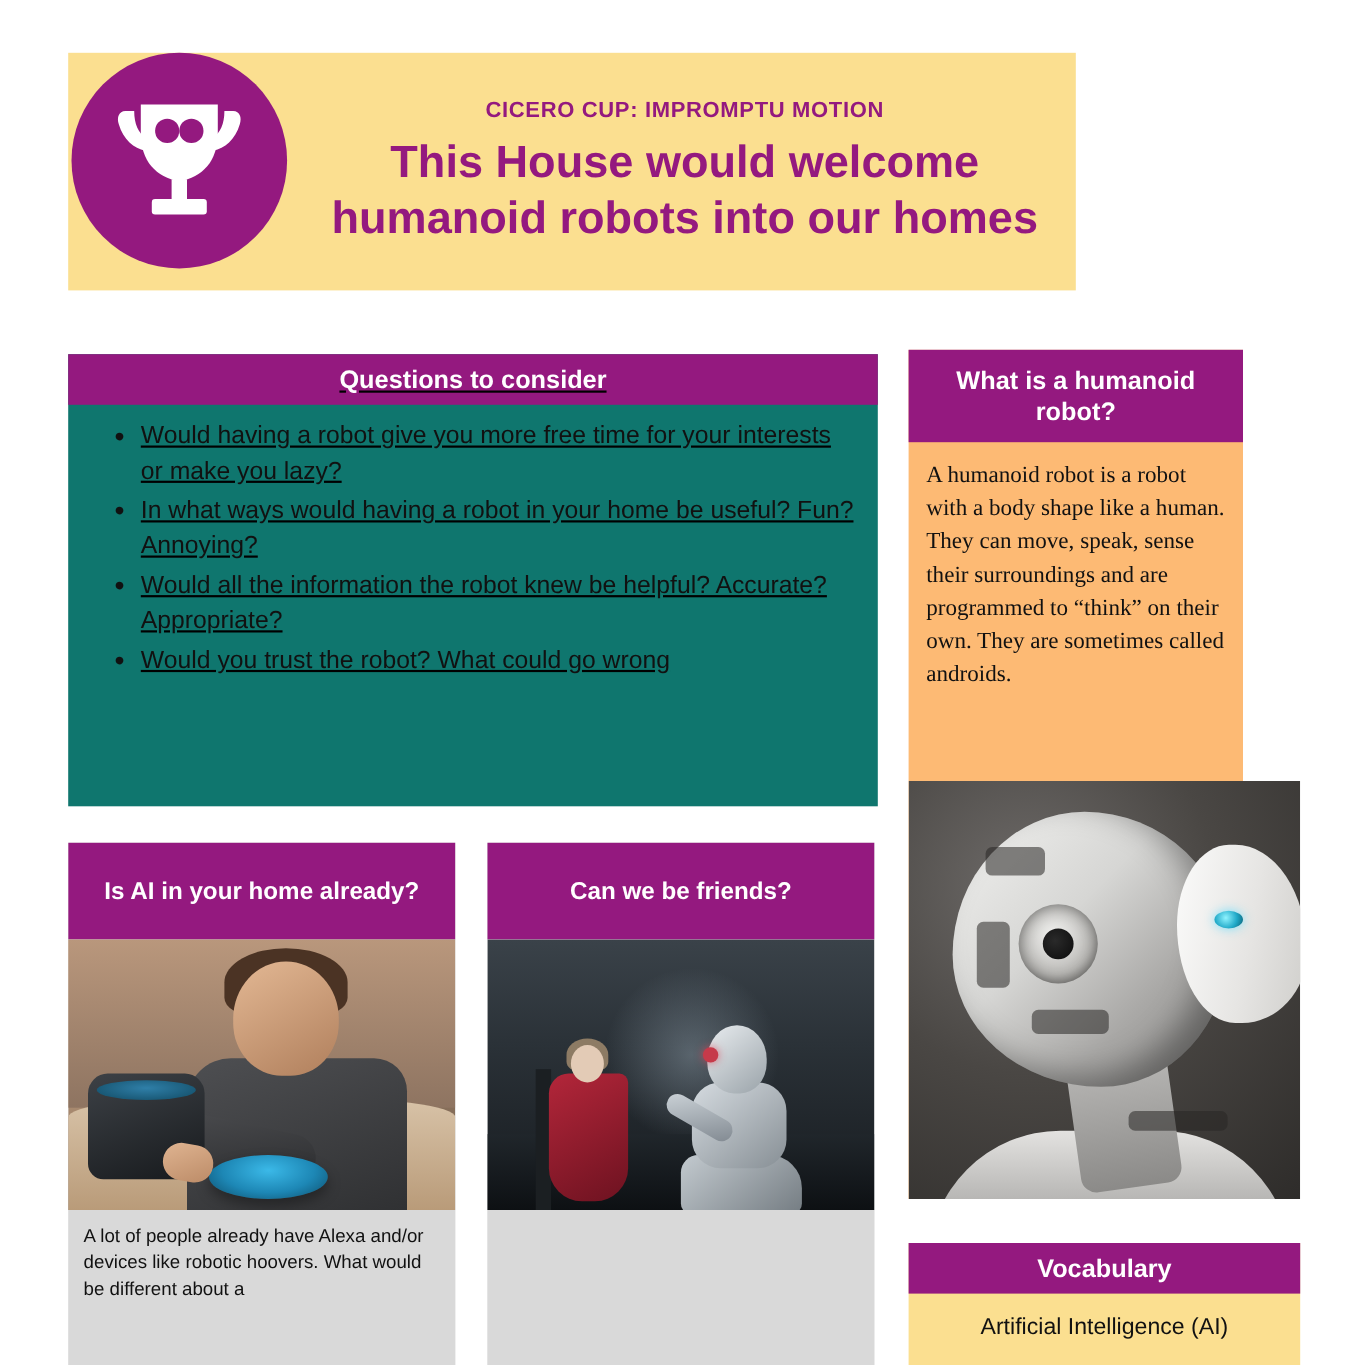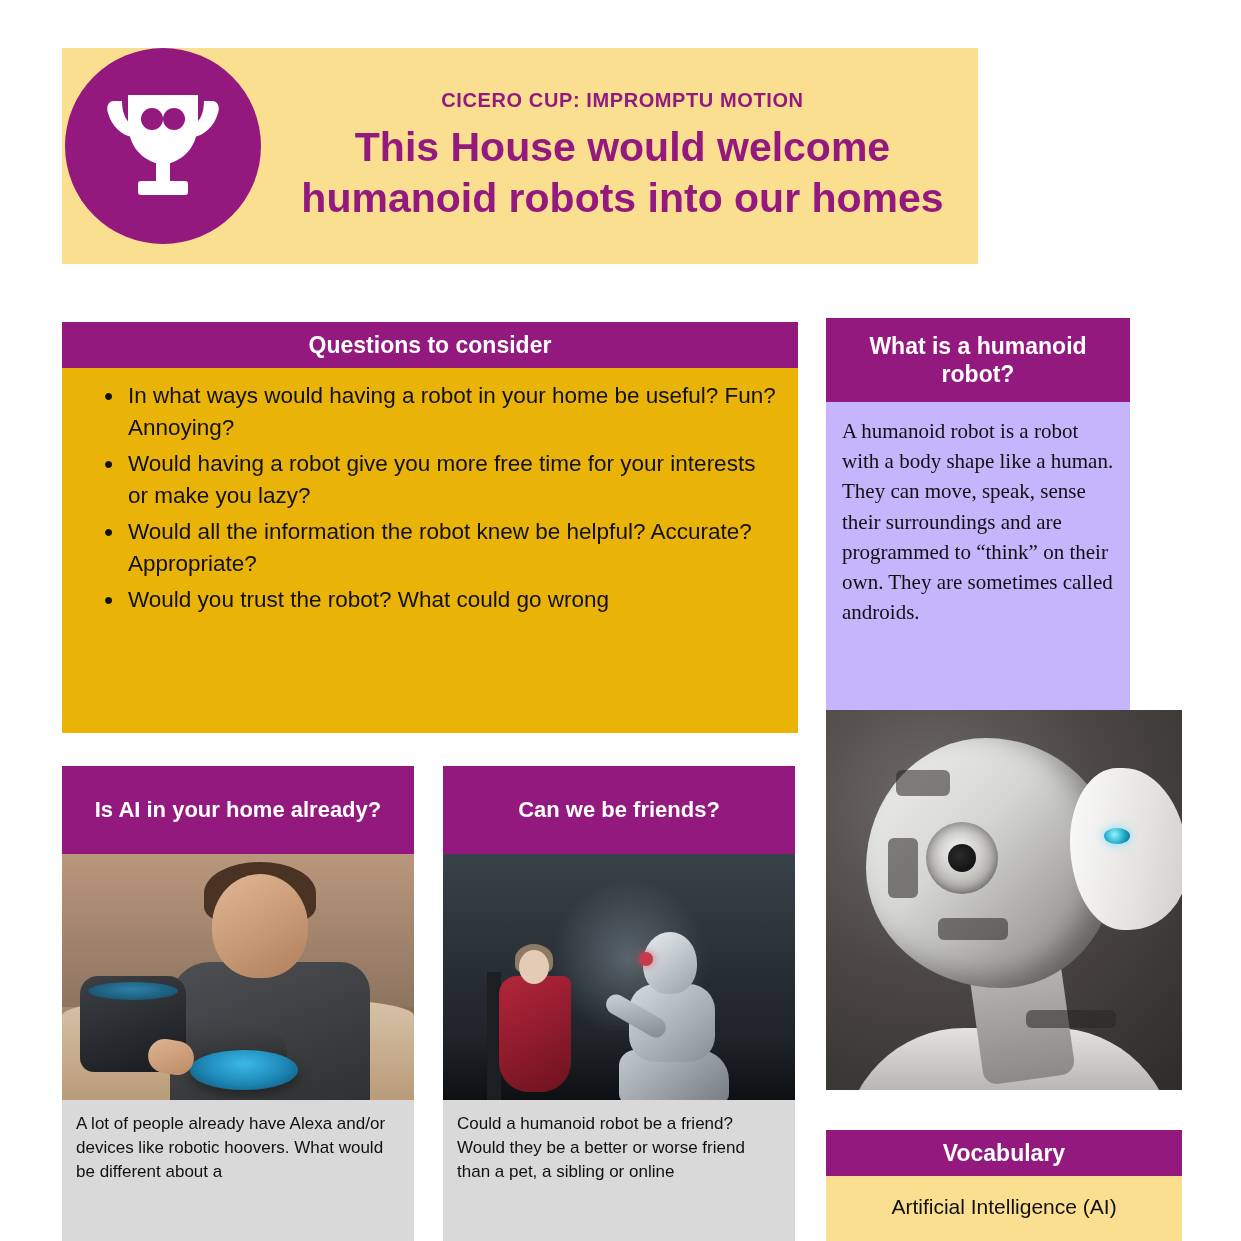--- a/index.html
+++ b/index.html
@@ -77,21 +77,22 @@
     line-height: 1.22;
   }
 
   
   .questions {
     position: absolute;
     left: 62px;
     top: 322px;
     width: 736px;
     height: 411px;
-    background: #eab308;
+    background: #0f766e;
+    text-decoration: underline;
   }
   .questions .panel-head {
     height: 46px;
     font-size: 23px;
   }
   .questions ul {
     margin: 12px 0 0 0;
     padding: 0 18px 0 40px;
     list-style: none;
   }
@@ -112,21 +113,21 @@
     line-height: 1.42;
   }
 
   
   .humanoid {
     position: absolute;
     left: 826px;
     top: 318px;
     width: 304px;
     height: 772px;
-    background: #c4b5fd;
+    background: #fdba74;
   }
   .humanoid .panel-head {
     height: 84px;
     font-size: 23px;
     padding: 0 20px;
   }
   .humanoid p {
     margin: 14px 16px 0 16px;
     font-size: 21px;
     line-height: 1.44;
@@ -398,22 +399,22 @@
       <rect x="52" y="78" width="14" height="18" fill="#ffffff"></rect>
       <rect x="34" y="96" width="50" height="14" rx="3" fill="#ffffff"></rect>
       <circle cx="48" cy="34" r="11" fill="#94197f"></circle>
       <circle cx="70" cy="34" r="11" fill="#94197f"></circle>
     </svg>
   </div>
 
   <section class="questions">
     <div class="panel-head">Questions to consider</div>
     <ul>
+      <li>Would having a robot give you more free time for your interests or make you lazy?</li>
       <li>In what ways would having a robot in your home be useful? Fun? Annoying?</li>
-      <li>Would having a robot give you more free time for your interests or make you lazy?</li>
       <li>Would all the information the robot knew be helpful? Accurate? Appropriate?</li>
       <li>Would you trust the robot? What could go wrong</li>
     </ul>
   </section>
 
   <section class="humanoid">
     <div class="panel-head">What is a humanoid robot?</div>
     <p>A humanoid robot is a robot with a body shape like a human. They can move, speak, sense their surroundings and are programmed to “think” on their own. They are sometimes called androids.</p>
     <div class="robot-photo">
       <div class="ph robot-bg">
@@ -459,21 +460,20 @@
         <div class="girl-dress"></div>
         <div class="girl-hair"></div>
         <div class="girl-head"></div>
         <div class="robo-leg2"></div>
         <div class="robo-torso2"></div>
         <div class="robo-arm2"></div>
         <div class="robo-head2"></div>
         <div class="robo-ear2"></div>
       </div>
     </div>
-    <p>Could a humanoid robot be a friend? Would they be a better or worse friend than a pet, a sibling or online</p>
   </section>
 
   <section class="vocab">
     <div class="panel-head">Vocabulary</div>
     <p>Artificial Intelligence (AI)</p>
   </section>
 
 </div>
 
 </body></html>

